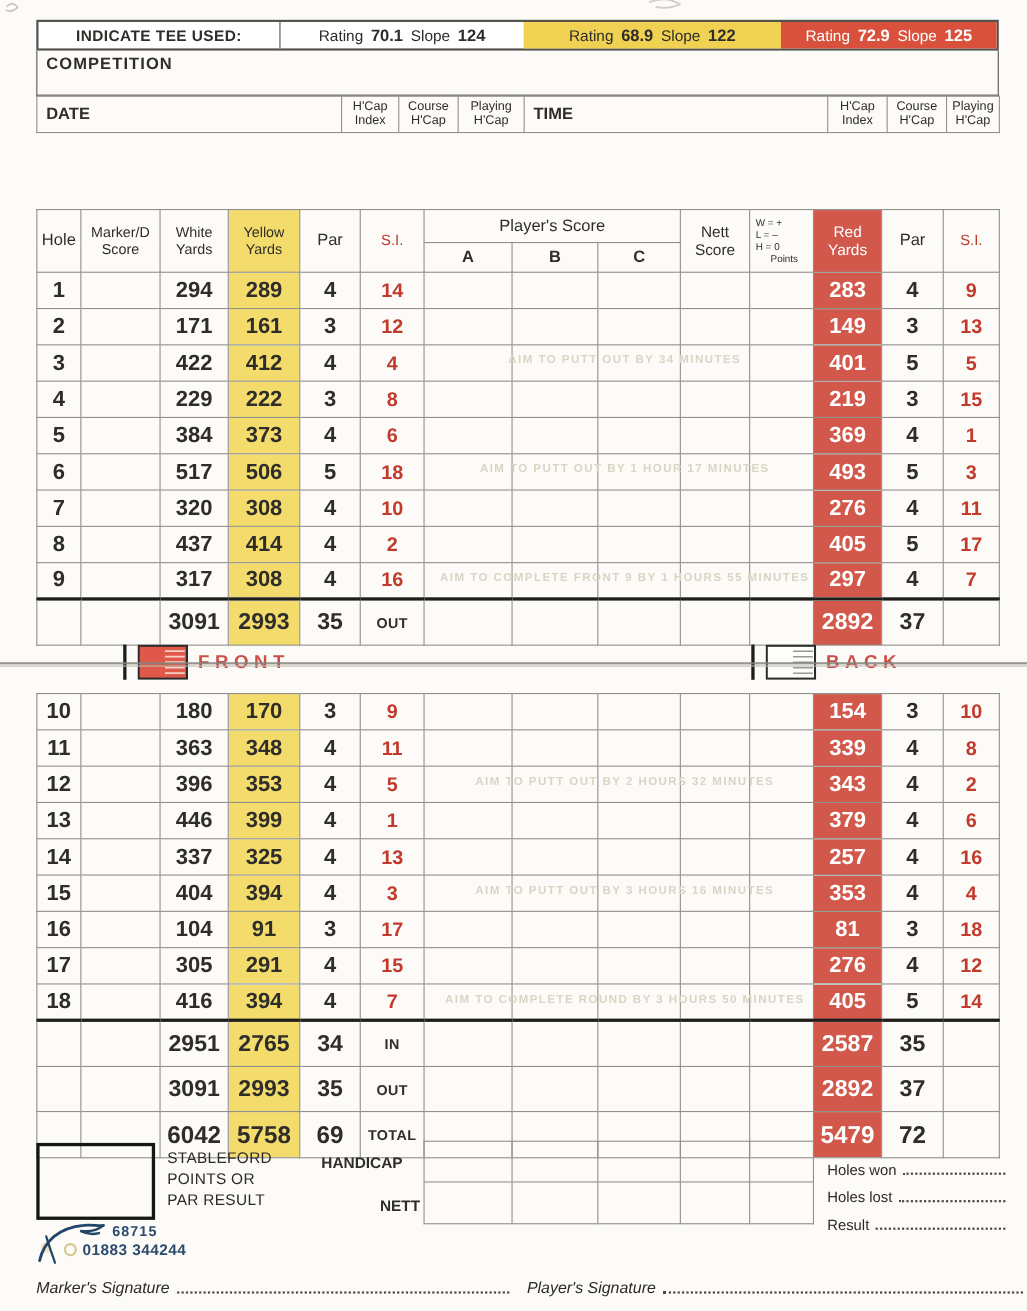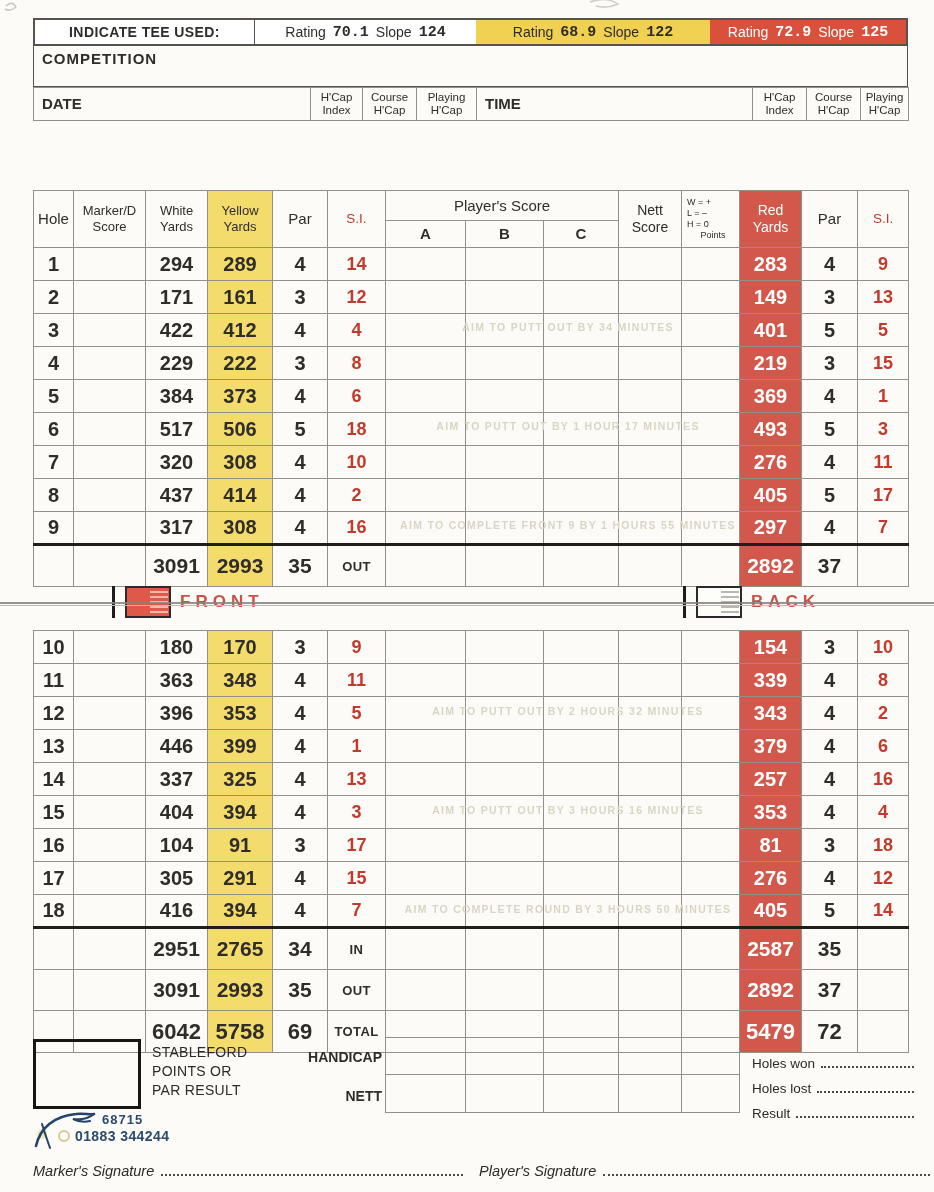--- a/index.html
+++ b/index.html
@@ -9,21 +9,21 @@
   table{border-collapse:collapse;table-layout:fixed;}
   td,th{border:1px solid #92908a;padding:0;overflow:hidden;text-align:center;vertical-align:middle;}
 
   
   .teebar{left:33px;top:18px;width:875px;height:28px;display:flex;border:2px solid #55534e;box-sizing:border-box;background:#fff;}
   .teebar .cell{display:flex;align-items:center;justify-content:center;gap:7px;font-size:14px;box-sizing:border-box;}
   .teebar .lblcell{width:220px;border-right:1.5px solid #55534e;font-weight:600;letter-spacing:.4px;}
   .teebar .wcell{width:221px;}
   .teebar .ycell{width:234px;background:#f0d152;}
   .teebar .rcell{flex:1;background:#d9503c;color:#fff;}
-  .teebar b{font-size:15px;font-family:Liberation Mono, monospace;}
+  .teebar b{font-size:15px;}
 
   
   .competition{left:33px;top:46px;width:875px;height:41px;border:1.5px solid #55534e;border-top:none;box-sizing:border-box;}
   .competition .t{padding:4px 0 0 8px;font-weight:700;font-size:15px;letter-spacing:1px;}
 
   
   .info{left:33px;top:87px;}
   .info td{font-size:11.5px;line-height:1.15;}
   .info .hdr{font-weight:700;font-size:15px;text-align:left;padding-left:8px;}
   .info .pl{text-align:left;font-size:14px;padding-left:8px;font-weight:400;}
@@ -55,21 +55,21 @@
   .flaglabel{font-size:17px;font-weight:800;letter-spacing:5px;color:#c4443a;opacity:.92;}
   .pole{width:3px;height:32px;background:#1d1d1b;margin-right:1px;}
 
   
   .wm{left:388px;width:360px;text-align:center;color:#d9d5c6;font-size:10.5px;font-weight:700;
       letter-spacing:1.3px;white-space:nowrap;z-index:3;}
 
   
   .resultbox{left:33px;top:1039px;width:108px;height:70px;border:3px solid #161613;box-sizing:border-box;}
   .stable{left:152px;top:1043px;width:150px;font-size:14px;font-weight:500;line-height:19px;letter-spacing:.3px;color:#2c2a26;text-align:left;}
-  .hcapl{left:240px;top:1049px;width:142px;text-align:right;font-weight:700;font-size:14px;}
+  .hcapl{left:224px;top:1049px;width:142px;text-align:right;font-weight:700;font-size:14px;}
   .nettl{left:240px;top:1088px;width:142px;text-align:right;font-weight:700;font-size:14px;}
   .bgrid{left:385px;top:1037px;}
   .holesbox{left:752px;top:1056px;width:164px;font-size:13.5px;color:#2c2a26;}
   .holesbox .line{display:flex;align-items:flex-end;margin-bottom:10px;}
   .holesbox .leader{flex:1;border-bottom:2px dotted #4b4945;margin:0 2px 3px 6px;}
 
   
   .cardnum{left:102px;top:1112px;font-size:13px;font-weight:700;color:#2c4a6e;letter-spacing:1px;}
   .phone{left:58px;top:1128px;display:flex;align-items:center;gap:5px;font-size:14px;font-weight:700;color:#2c4a6e;letter-spacing:.4px;}
   .ring{width:8px;height:8px;border-radius:50%;border:2px solid #d6c892;display:inline-block;}

